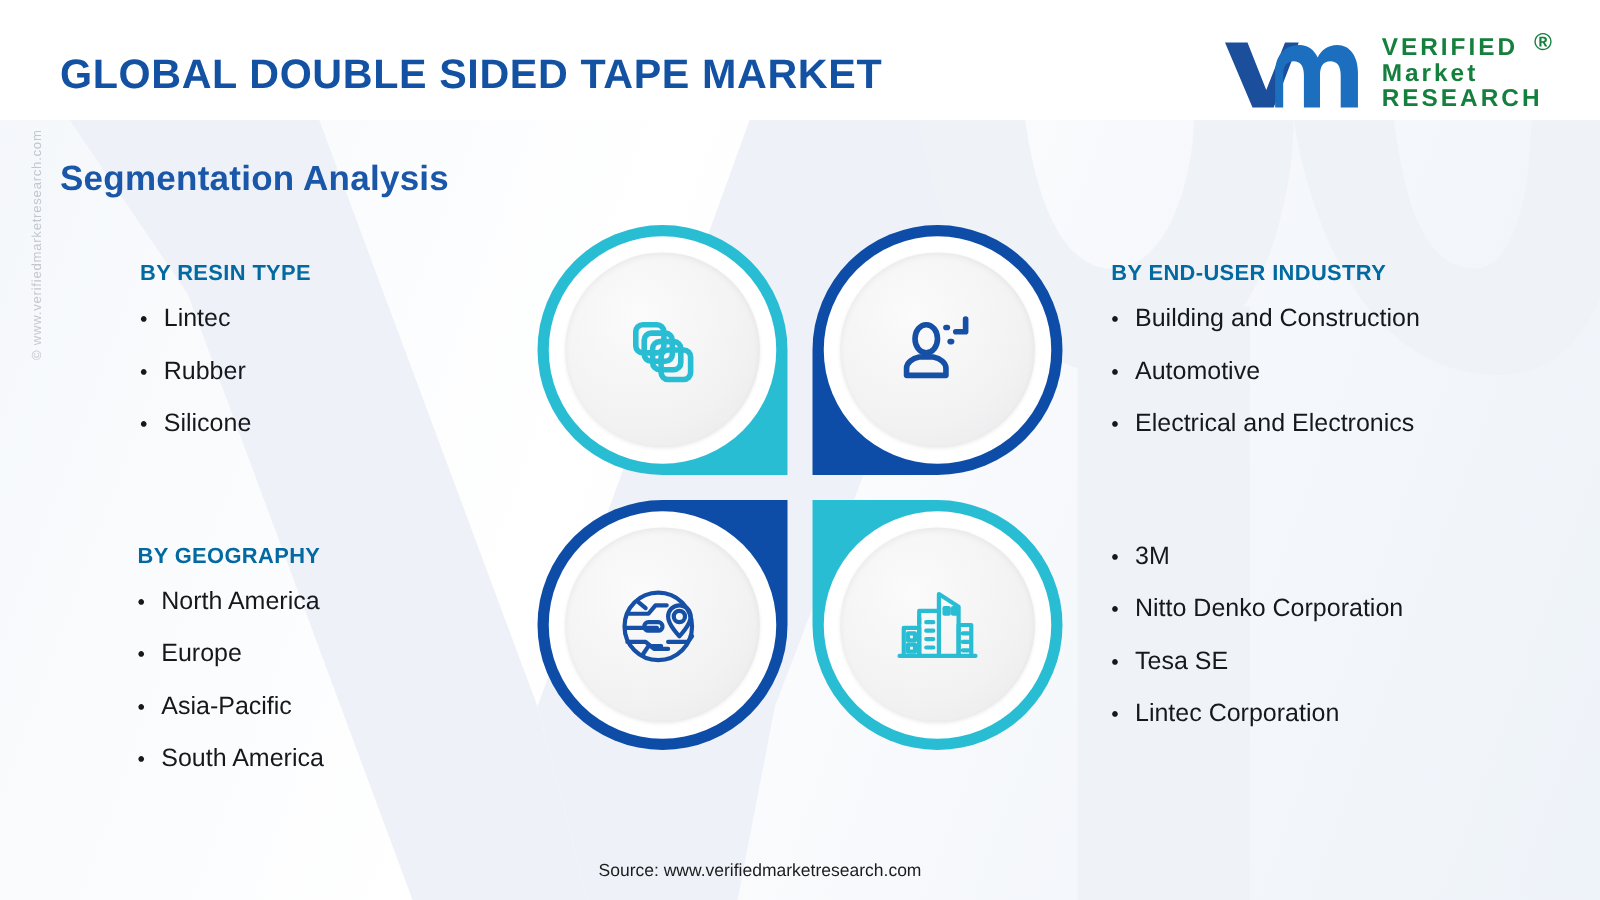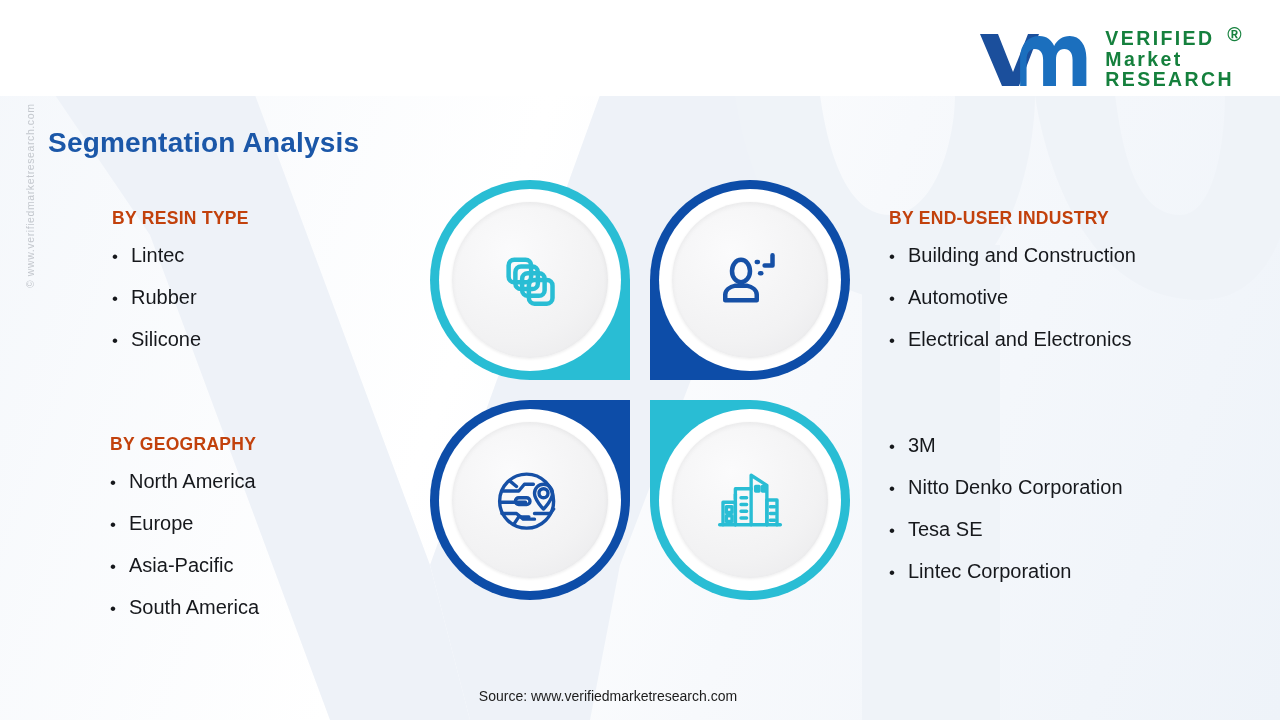--- a/index.html
+++ b/index.html
@@ -56,21 +56,21 @@
   .side-watermark {
     position:absolute; left:24px; top:288px; z-index:6;
     transform:rotate(-90deg); transform-origin:left top;
     font-size:10.5px; color:#c3c7cd; letter-spacing:0.6px;
     white-space:nowrap; width:220px;
   }
 
   
   .col { position:absolute; z-index:6; }
   .col-heading {
-    font-size:17.5px; font-weight:700; color:#c2410c;
+    font-size:17.5px; font-weight:700; color:#0369a1;
     letter-spacing:0.3px; margin-bottom:15px; white-space:nowrap;
   }
   .col ul { list-style:none; }
   .col li {
     display:flex; align-items:baseline; gap:13px;
     font-size:20px; color:#16181c; line-height:1.15;
     margin-bottom:19px; white-space:nowrap;
   }
   .col li .bullet { color:#16181c; font-size:17px; line-height:1; width:6px; }
 
@@ -131,20 +131,21 @@
   <g fill="#eff3f8">
     <path d="M735 0 C735 0 760 205 900 205 C1010 205 1035 60 1035 0 L955 0 C955 45 935 120 890 120 C840 120 825 35 820 0 Z"></path>
     <path d="M1035 0 C1035 0 1060 205 1200 205 C1290 205 1300 80 1300 0 L1225 0 C1225 45 1215 120 1180 120 C1130 120 1120 35 1115 0 Z"></path>
     <rect x="862" y="150" width="138" height="475"></rect>
   </g>
 </svg>
 
 <div class="top-band"></div>
 
 <div class="header">
+  <div class="title">GLOBAL DOUBLE SIDED TAPE MARKET</div>
 
   <div class="logo">
     <svg class="logo-mark" viewBox="0 0 118 62" aria-hidden="true">
       <path d="M4 6 L22 6 L37 44 L52 6 L63 6 L43 58 L26 58 Z" fill="#1b4f9c"></path>
       <path d="M55 58 L55 30 C55 16 64 8 76 8 C84 8 89 12 92 18 C95 12 101 8 109 8 C120 8 127 17 127 30 L127 58 L112 58 L112 32 C112 25 109 21 103 21 C97 21 94 25 94 32 L94 58 L80 58 L80 32 C80 25 77 21 71 21 C65 21 62 25 62 32 L62 58 Z" fill="#1b6fbe" transform="translate(-12,0) scale(0.92,1) translate(6,0)"></path>
     </svg>
     <div class="logo-words">
       <span>VERIFIED</span>
       <span>Market</span>
       <span>RESEARCH</span>

